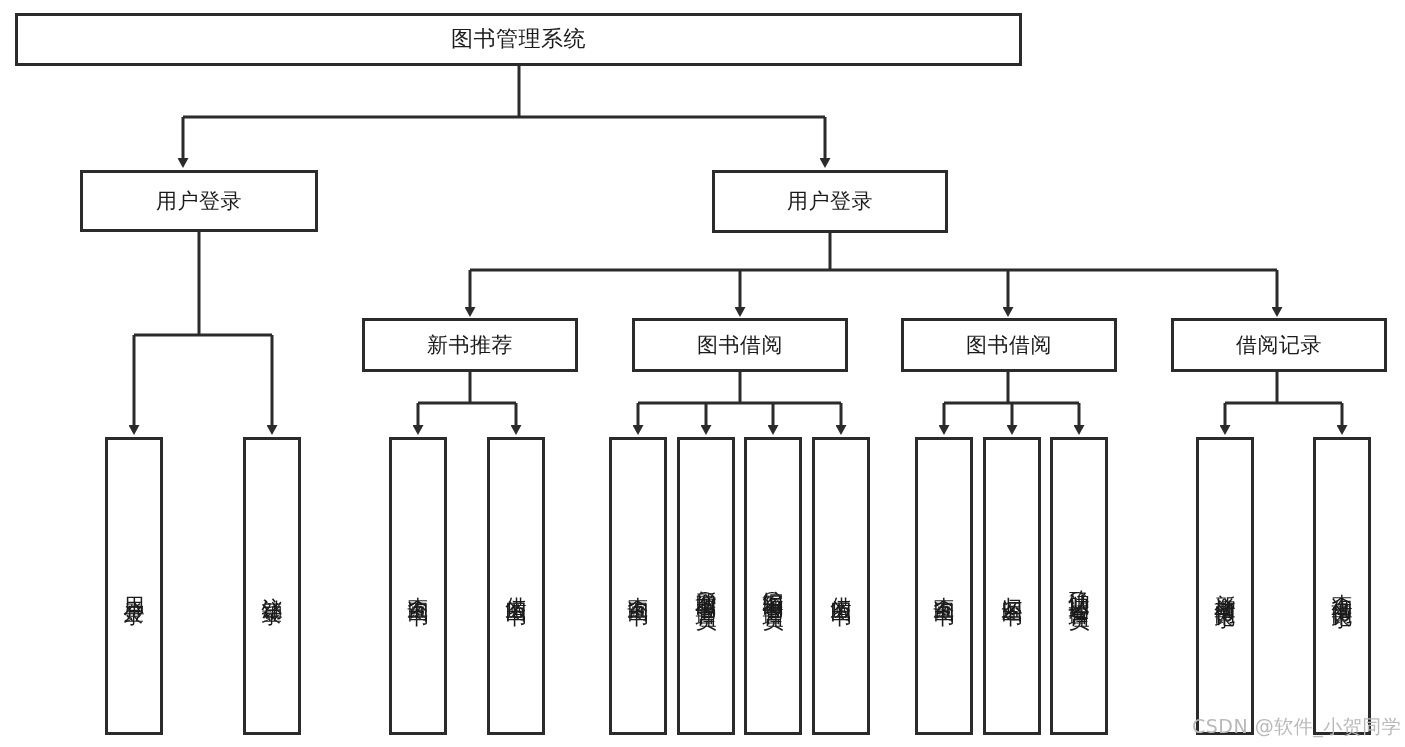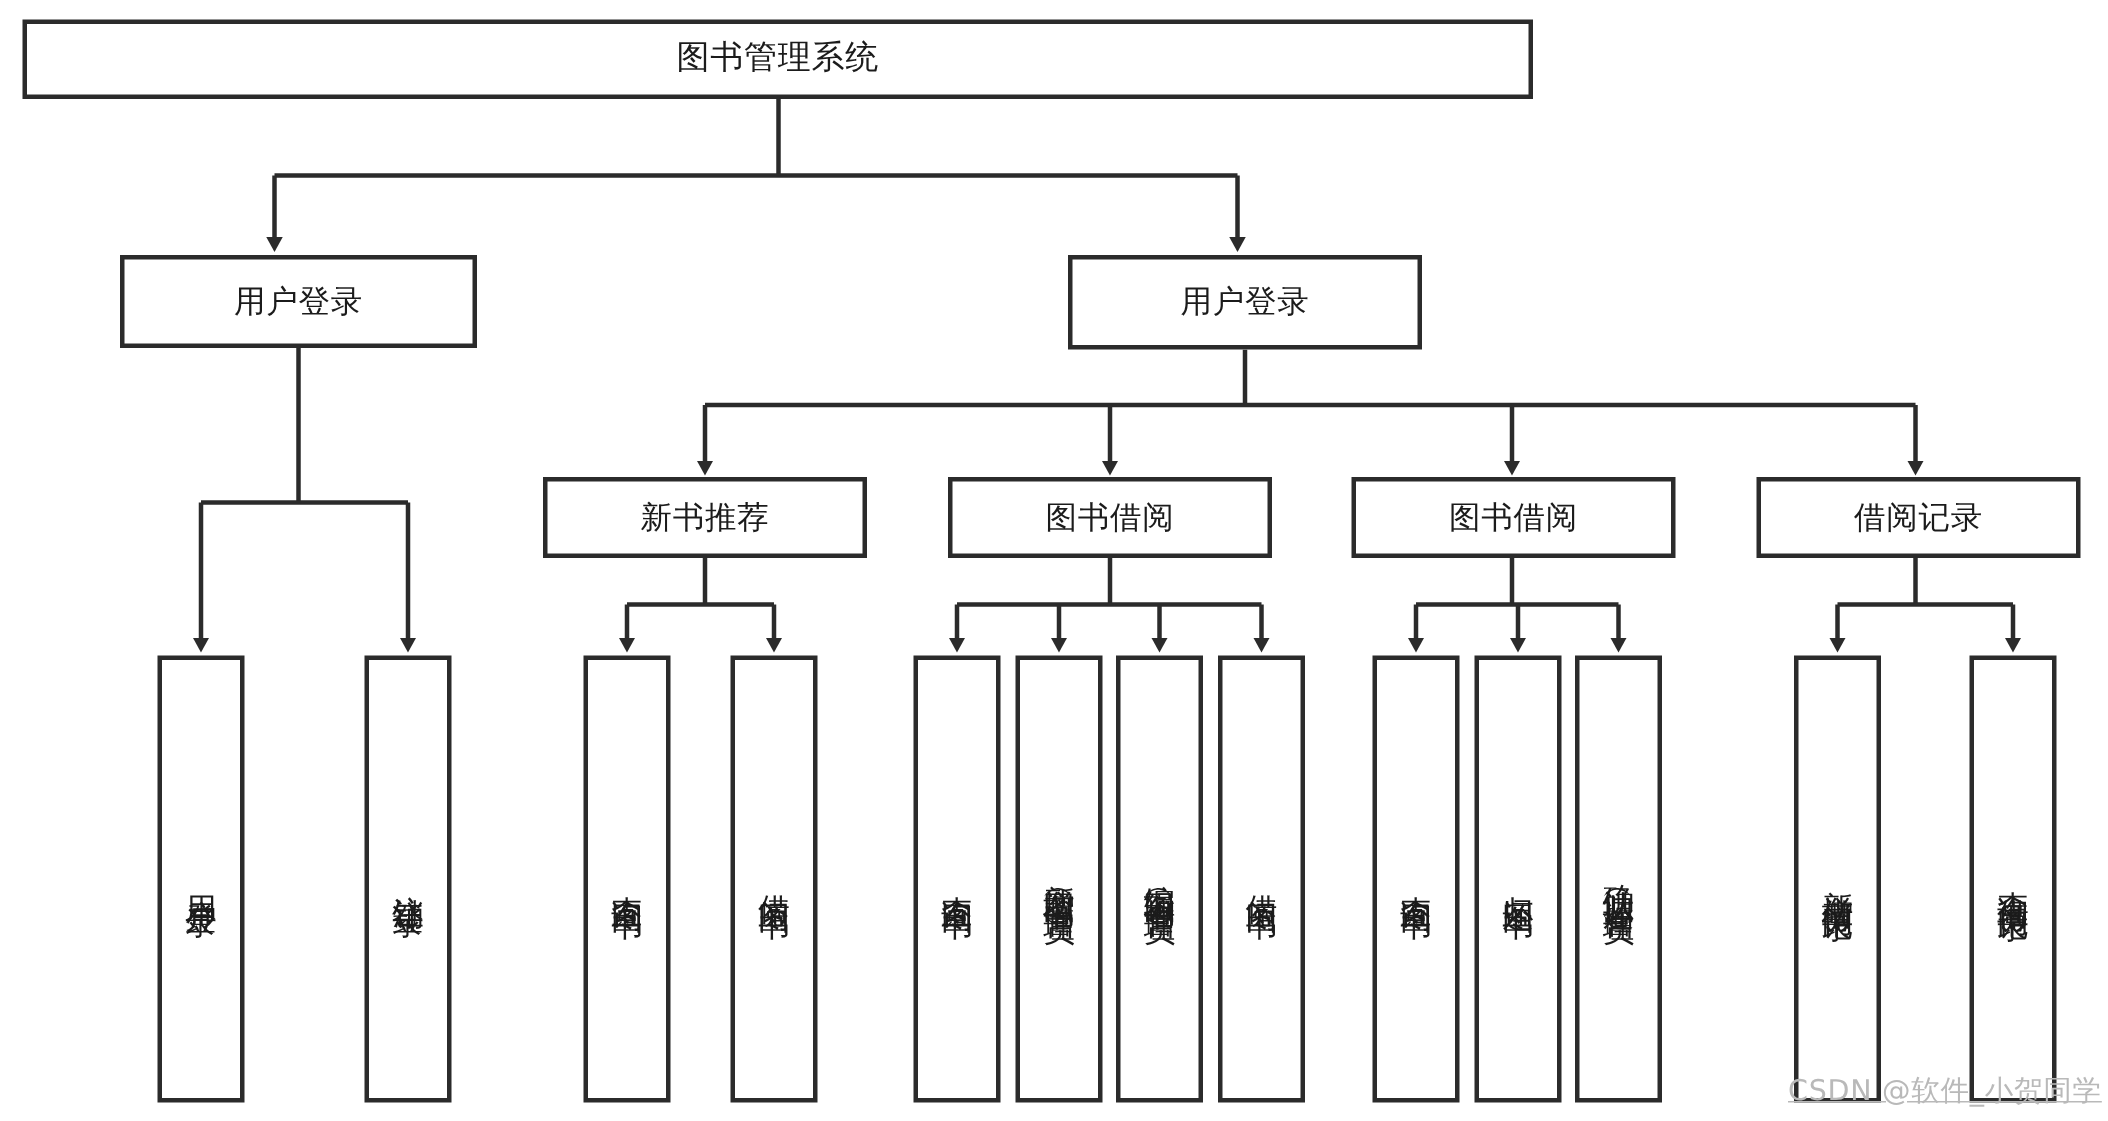--- a/index.html
+++ b/index.html
@@ -60,21 +60,20 @@
     letter-spacing: 3px;
     line-height: 1.15;
     white-space: normal;
   }
   .watermark {
     position: absolute;
     font-size: 19px;
     color: #b9b9b9;
     white-space: nowrap;
     letter-spacing: 0.5px;
-    text-decoration: underline;
   }
 </style>
 </head>
 <body>
 
 <div id="canvas">
 
   <svg id="wires" viewBox="0 0 1405 747">
     <defs>
       <marker id="arrow" markerWidth="10" markerHeight="11" refX="1" refY="5.5" orient="auto" markerUnits="userSpaceOnUse">

